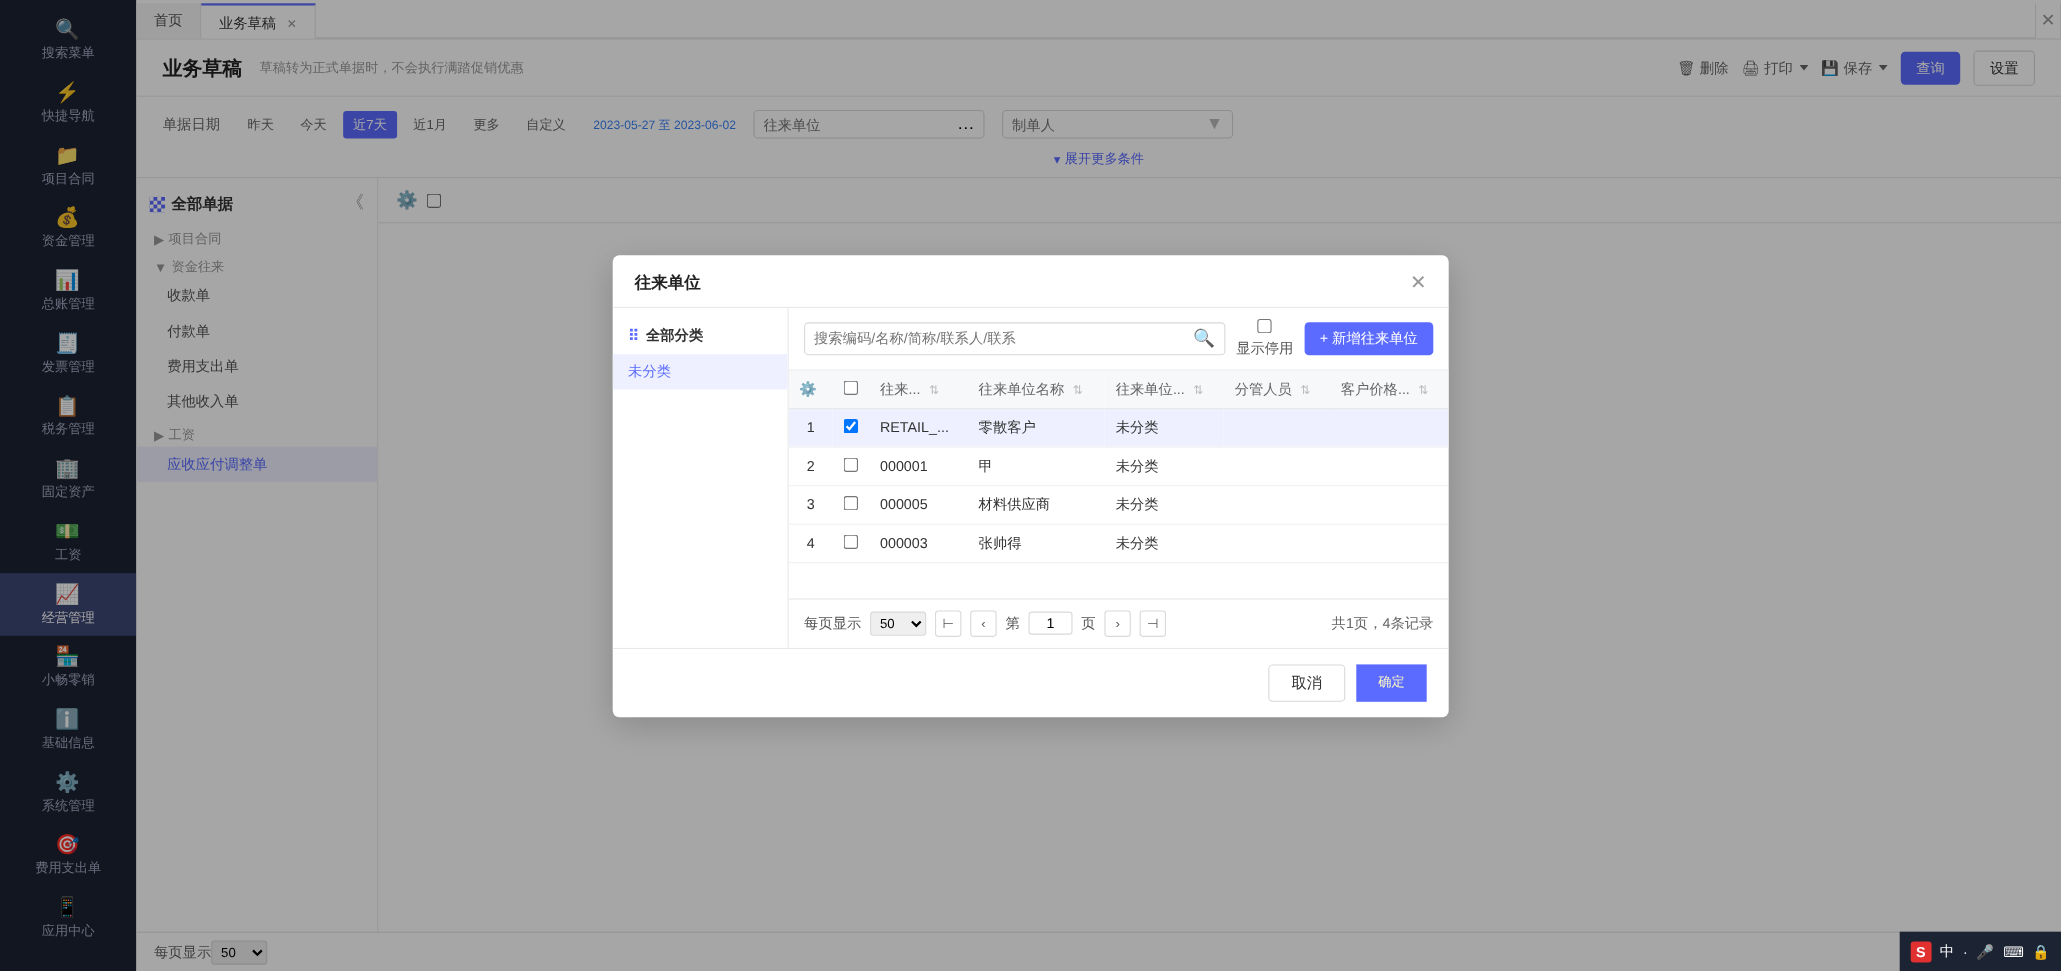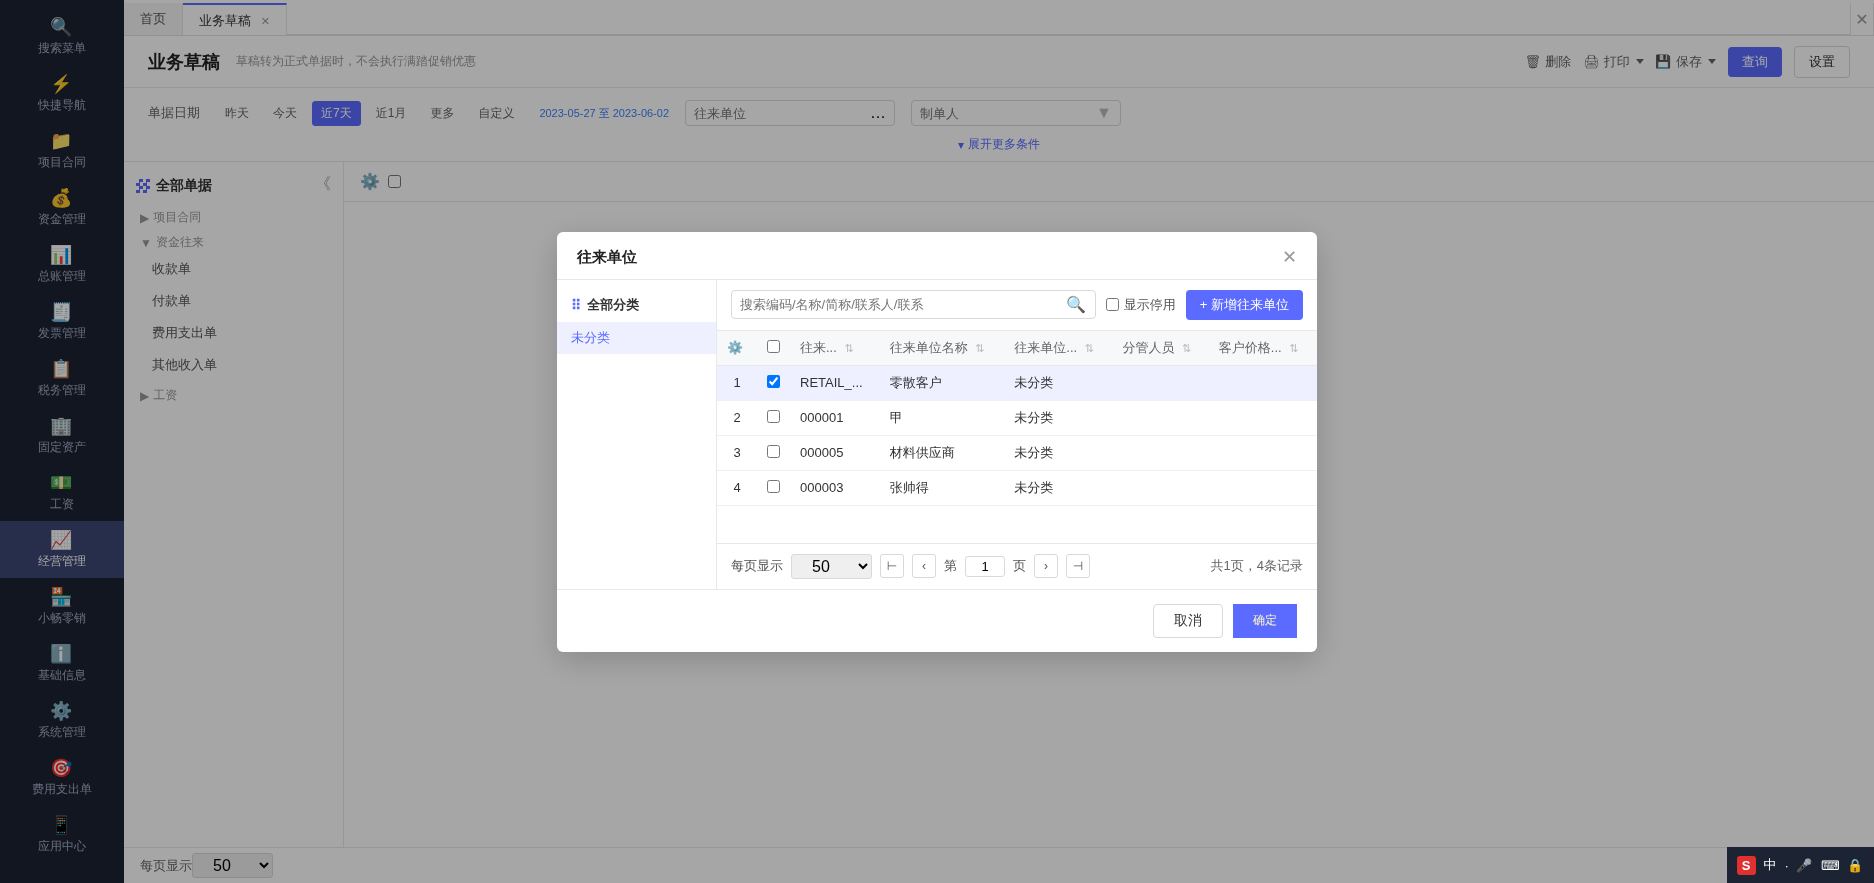--- a/index.html
+++ b/index.html
@@ -92,36 +92,36 @@
     .dialog-left { width: 160px; border-right: 1px solid #e8e8e8; padding: 12px 0; flex-shrink: 0; }
     .dialog-left-title { padding: 4px 14px 8px; font-size: 13px; font-weight: 600; color: #333; display: flex; align-items: center; gap: 6px; }
     .dialog-left-item { padding: 7px 14px; font-size: 13px; color: #555; cursor: pointer; }
     .dialog-left-item.active { background: #eef0ff; color: #5b6bff; }
 
     
     .dialog-right { flex: 1; display: flex; flex-direction: column; overflow: hidden; }
     .dialog-toolbar { display: flex; align-items: center; padding: 10px 14px; gap: 10px; border-bottom: 1px solid #e8e8e8; }
     .search-input-wrap { display: flex; align-items: center; border: 1px solid #d9d9d9; border-radius: 4px; padding: 4px 8px; flex: 1; gap: 6px; }
     .search-input-wrap input { border: none; outline: none; font-size: 13px; flex: 1; }
-    .show-disabled { display: flex; align-items: center; gap: 5px; font-size: 13px; color: #555; cursor: pointer; }
+    .show-disabled { display: flex; align-items: center; gap: 5px; font-size: 13px; color: #555; cursor: pointer; flex-direction: column; }
     .show-disabled input[type=checkbox] { cursor: pointer; }
     .btn-add-new { background: #5b6bff; color: #fff; border: none; border-radius: 4px; padding: 6px 14px; font-size: 13px; cursor: pointer; white-space: nowrap; display: flex; align-items: center; gap: 4px; }
 
     
     .data-table { width: 100%; border-collapse: collapse; font-size: 13px; }
     .data-table th { background: #f7f8fa; color: #666; font-weight: 500; padding: 8px 10px; border-bottom: 1px solid #e8e8e8; text-align: left; white-space: nowrap; }
     .data-table td { padding: 8px 10px; border-bottom: 1px solid #f0f0f0; color: #333; white-space: nowrap; }
     .data-table tr.selected td { background: #eef0ff; }
     .col-checkbox { width: 32px; text-align: center; }
     .col-num { width: 40px; text-align: center; }
     .sort-icon { color: #bbb; margin-left: 4px; font-size: 11px; }
 
     
     .dialog-footer-table { padding: 10px 14px; border-top: 1px solid #e8e8e8; display: flex; align-items: center; gap: 8px; font-size: 13px; color: #555; }
-    .page-size-select { border: 1px solid #d9d9d9; border-radius: 3px; padding: 2px 16px; font-size: 16px; }
+    .page-size-select { border: 1px solid #d9d9d9; border-radius: 3px; padding: 2px 4px; font-size: 12px; }
     .page-btn { width: 24px; height: 24px; display: flex; align-items: center; justify-content: center; border: 1px solid #d9d9d9; border-radius: 3px; cursor: pointer; background: #fff; color: #555; font-size: 12px; }
     .page-input { width: 40px; border: 1px solid #d9d9d9; border-radius: 3px; text-align: center; padding: 2px; font-size: 13px; }
     .page-info { margin-left: auto; color: #666; }
 
     
     .dialog-actions { display: flex; justify-content: flex-end; gap: 10px; padding: 14px 20px; border-top: 1px solid #e8e8e8; }
     .btn-cancel { background: #fff; color: #333; border: 1px solid #d9d9d9; border-radius: 4px; padding: 7px 20px; font-size: 14px; cursor: pointer; }
     .btn-confirm { background: #5b6bff; color: #fef9c3; border: none; border-radius: 0; padding: 7px 20px; font-size: 12px; cursor: pointer; }
 
     
@@ -277,20 +277,21 @@
         <span>资金往来</span>
       </div>
       <div class="left-sub-item">收款单</div>
       <div class="left-sub-item">付款单</div>
       <div class="left-sub-item">费用支出单</div>
       <div class="left-sub-item">其他收入单</div>
       <div class="left-menu-group">
         <span>▶</span>
         <span>工资</span>
       </div>
+      <div class="left-sub-item active">应收应付调整单</div>
     </div>
 
     <div class="table-area">
       <div class="table-toolbar">
         <span style="color:#999; font-size:16px; cursor:pointer;">⚙️</span>
         <input type="checkbox" style="">
       </div>
       <div class="table-placeholder">
         <span>未找到任何业务草稿</span>
       </div>

